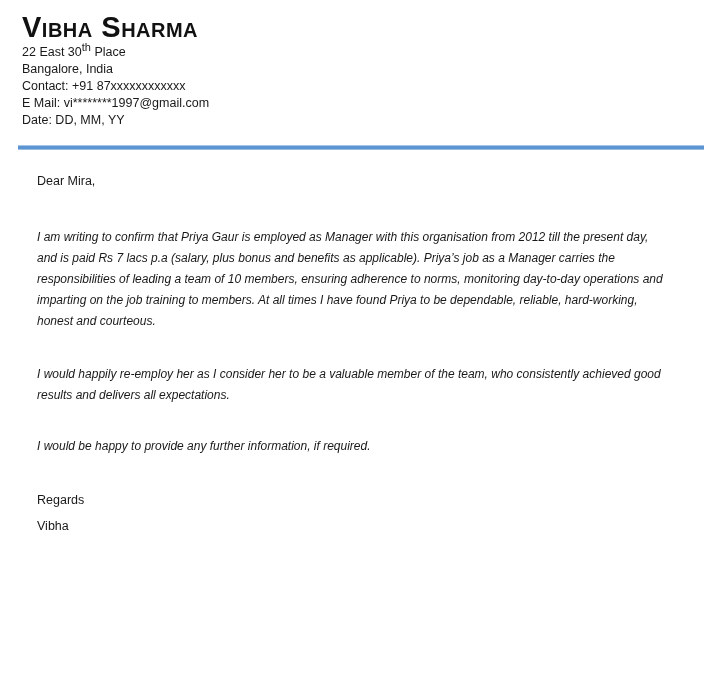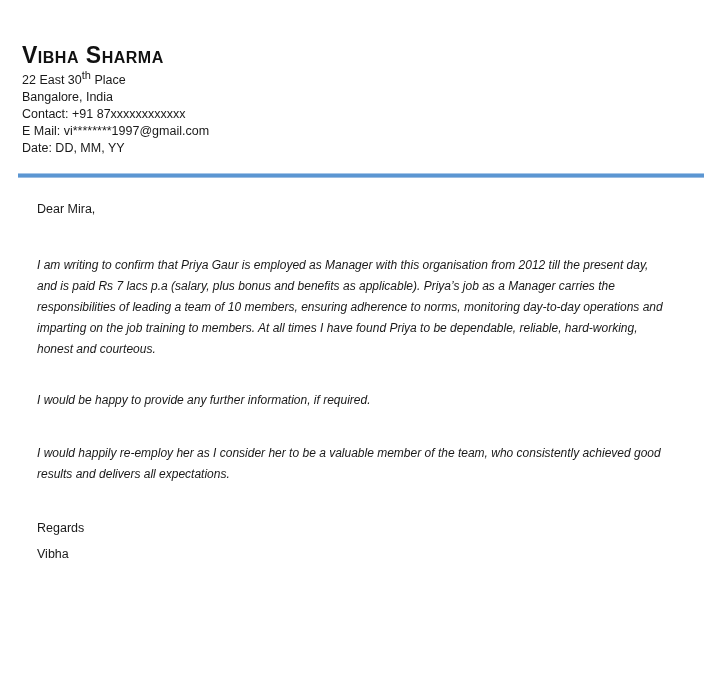--- a/index.html
+++ b/index.html
@@ -8,27 +8,26 @@
     position: relative;
     width: 722px;
     height: 681px;
     background: #ffffff;
     font-family: "Liberation Sans", sans-serif;
     color: #191919;
     overflow: hidden;
   }
   .header { padding: 14px 0 0 22px; }
   .sender-name {
-    font-size: 23px;
+    font-size: 29px;
     font-weight: bold;
     font-variant: small-caps;
     letter-spacing: 0.5px;
     line-height: 26px;
     color: #111111;
-    margin-top: 28px;
   }
   .address-block { margin-top: 4px; font-size: 12.5px; line-height: 17px; }
   .address-line { white-space: nowrap; }
   .ordinal-sup { font-size: 11px; vertical-align: super; line-height: 0; }
   .divider {
     margin: 16px 0 0 18px;
     width: 686px;
     height: 5px;
     border-top: 1px solid #a6c6e8;
     border-bottom: 1px solid #9bbde2;
@@ -66,26 +65,26 @@
     <div class="salutation">Dear Mira,</div>
 
     <div id="paragraphs-container">
         <p class="para para-1">
           <span class="line">I am writing to confirm that Priya Gaur is employed as Manager with this organisation from 2012 till the present day,</span>
           <span class="line">and is paid Rs 7 lacs p.a (salary, plus bonus and benefits as applicable). Priya’s job as a Manager carries the</span>
           <span class="line">responsibilities of leading a team of 10 members, ensuring adherence to norms, monitoring day-to-day operations and</span>
           <span class="line">imparting on the job training to members. At all times I have found Priya to be dependable, reliable, hard-working,</span>
           <span class="line">honest and courteous.</span>
         </p>
-        <p class="para para-3">
-          <span class="line">I would be happy to provide any further information, if required.</span>
-        </p>
         <p class="para para-2">
           <span class="line">I would happily re-employ her as I consider her to be a valuable member of the team, who consistently achieved good</span>
           <span class="line">results and delivers all expectations.</span>
+        </p>
+        <p class="para para-3">
+          <span class="line">I would be happy to provide any further information, if required.</span>
         </p>
       </div>
 
     <div class="closing">Regards</div>
     <div class="signature">Vibha</div>
   </div>
 
 </div>
 
 </body></html>

